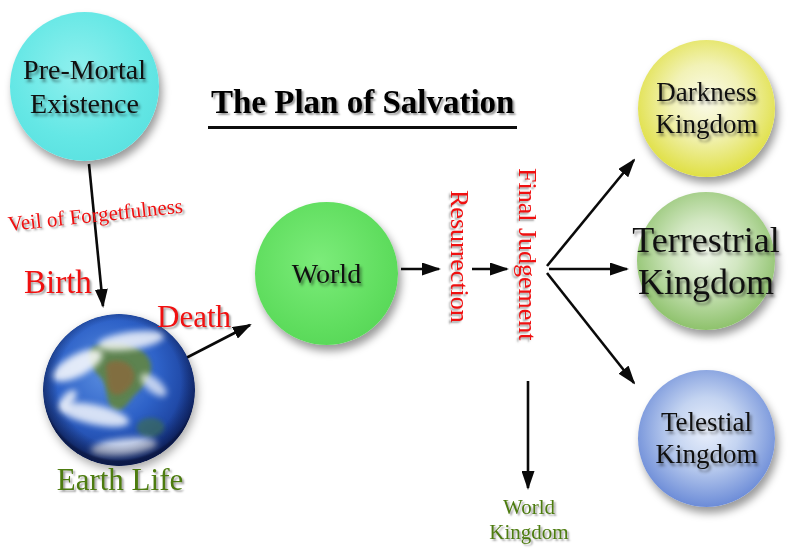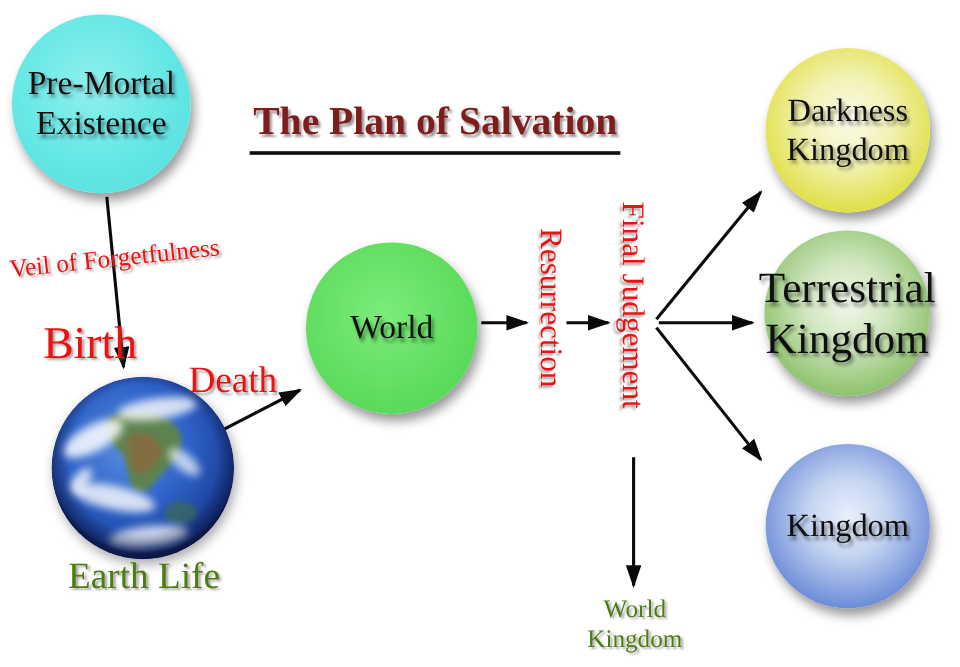--- a/index.html
+++ b/index.html
@@ -33,28 +33,28 @@
     left:637px; top:192px; width:138px; height:138px; font-size:36px;
     background:radial-gradient(circle at 50% 44%, #f0f7ea 0%, #d2e7c2 32%, #92c471 72%, #6cab4b 100%);
   }
   .c-telestial {
     left:638px; top:370px; width:137px; height:137px; font-size:27px;
     background:radial-gradient(circle at 50% 44%, #eaf0fc 0%, #c4d4f1 32%, #7190d9 72%, #3a5fc0 100%);
   }
 
   .title {
     position:absolute; left:208px; top:84px; white-space:nowrap;
-    font-size:33px; font-weight:bold; color:#7f1d1d;
+    font-size:33px; font-weight:bold; color:#000000;
     padding:0 3px 5px 3px; border-bottom:3px solid #0d0d0d;
     text-shadow:2px 2px 2px rgba(0,0,0,0.40);
   }
 
   .rlabel { position:absolute; color:#f01010; text-shadow:2px 2px 2px rgba(95,95,95,0.55); white-space:nowrap; }
   .l-veil  { left:8px;  top:212px; font-size:21px; transform:rotate(-6deg); transform-origin:left center; }
-  .l-birth { left:36px; top:264px; font-size:38px;text-align:right; }
+  .l-birth { left:24px; top:264px; font-size:33px;text-align:right; }
   .l-death { left:157px; top:299px; font-size:31px; }
 
   .vlabel {
     position:absolute; color:#f01010; writing-mode:vertical-rl;
     font-size:26px; line-height:1.15; white-space:nowrap;
     text-shadow:2px 2px 2px rgba(95,95,95,0.55);
   }
   .l-resurrection { left:444px; top:190px; }
   .l-judgement    { left:512px; top:168px; }
 
@@ -149,20 +149,21 @@
     </div>
   </div>
   <div class="circle c-terrestrial">
     <div>
       <span class="nline">Terrestrial</span>
       <span class="nline">Kingdom</span>
     </div>
   </div>
   <div class="circle c-telestial">
     <div>
+      <span class="nline">Telestial</span>
       <span class="nline">Kingdom</span>
     </div>
   </div>
 
   <div class="rlabel l-veil">Veil of Forgetfulness</div>
   <div class="rlabel l-birth">Birth</div>
   <div class="rlabel l-death">Death</div>
   <div class="vlabel l-resurrection">Resurrection</div>
   <div class="vlabel l-judgement">Final Judgement</div>
 

